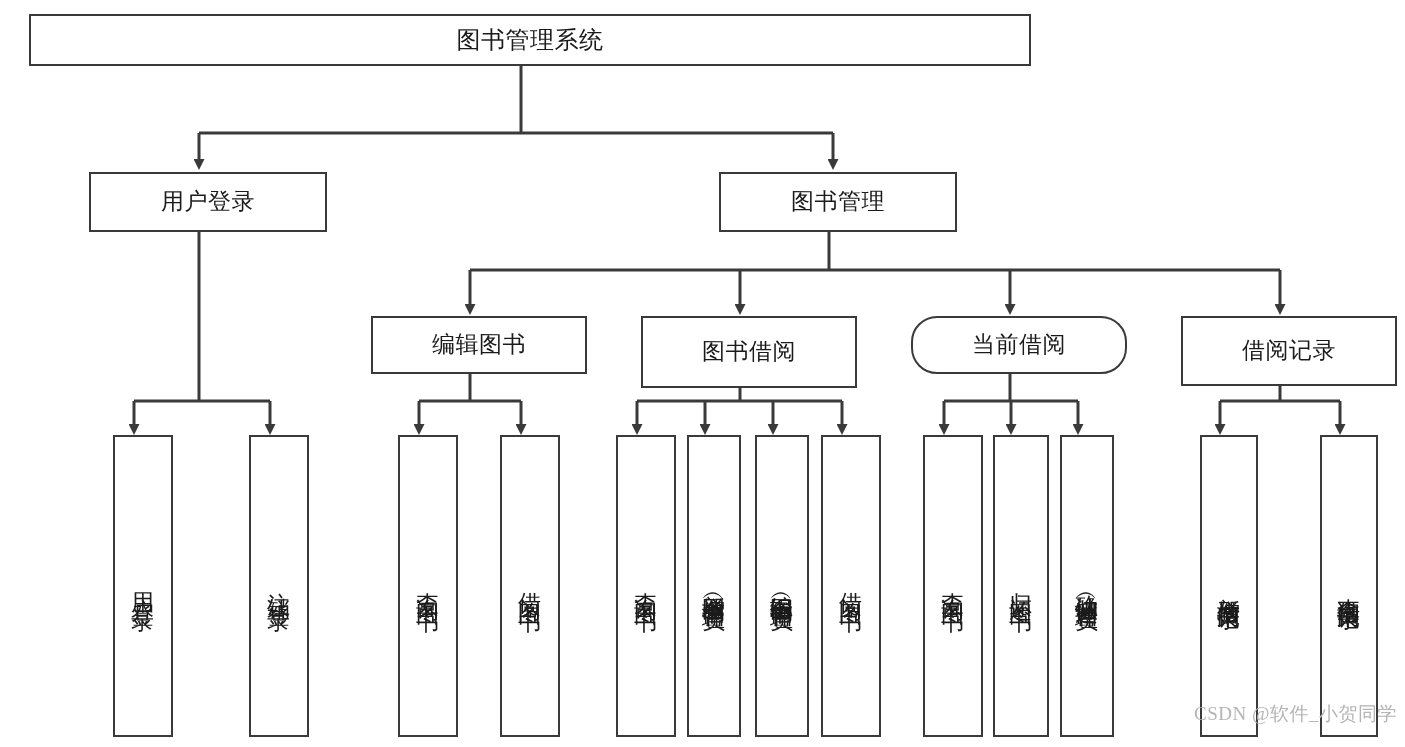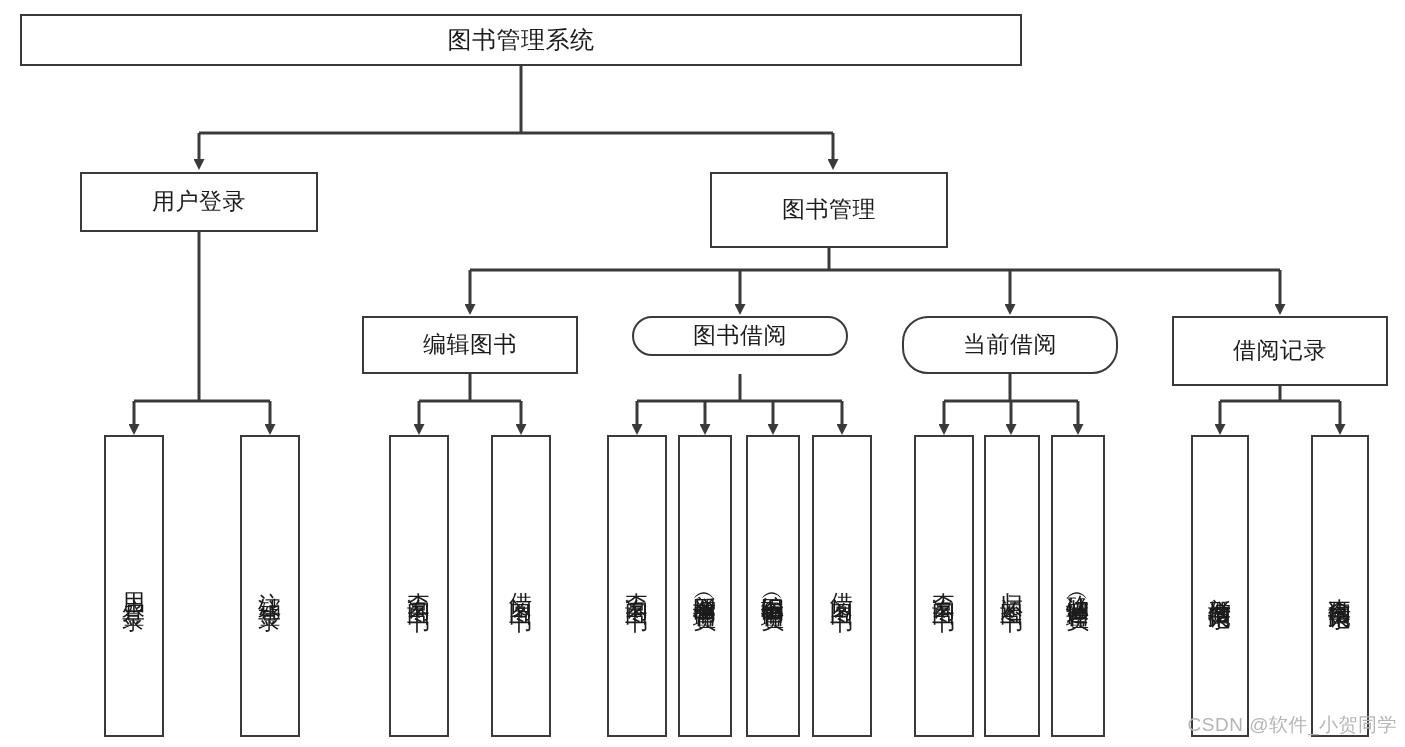--- a/index.html
+++ b/index.html
@@ -28,20 +28,21 @@
   }
   .node-box {
     position: absolute;
     box-sizing: border-box;
     border: 2.5px solid #3a3a3a;
     background: #ffffff;
     display: flex;
     align-items: center;
     justify-content: center;
     color: #1b1b1b;
+    margin-left: 9px;
   }
   .node-box.horizontal {
     font-size: 23px;
     letter-spacing: 0.5px;
     line-height: 1.1;
   }
   .node-box.root {
     font-size: 24px;
   }
   .node-box.vertical {
@@ -52,26 +53,27 @@
     line-height: 1.05;
     padding: 6px 0;
     white-space: nowrap;
   }
   .node-box.vertical.tight {
     letter-spacing: 2px;
   }
   .watermark {
     position: absolute;
     right: 8px;
-    bottom: 9px;
+    bottom: 20px;
     font-size: 19px;
     color: #b5b5b5;
     letter-spacing: 0.5px;
     white-space: nowrap;
     pointer-events: none;
+    font-family: Liberation Serif, serif;
   }
 </style>
 </head>
 <body>
 
 <div id="diagram-root">
 
   <svg class="diagram-canvas" viewBox="0 0 1405 747">
     <defs>
       <marker id="arrow" markerWidth="11" markerHeight="11" refX="1" refY="5.5" orient="auto" markerUnits="userSpaceOnUse">
@@ -118,24 +120,24 @@
       <path d="M1280,374 L1280,401"></path>
       <path d="M1220,401 L1340,401"></path>
       <path d="M1220,401 L1220,425" marker-end="url(#arrow)"></path>
       <path d="M1340,401 L1340,425" marker-end="url(#arrow)"></path>
     </g>
   </svg>
 
   <div class="node-box horizontal root" style="left:20px; top:14px; width:1002px; height:52px;">图书管理系统</div>
 
   <div class="node-box horizontal" style="left:80px; top:172px; width:238px; height:60px;">用户登录</div>
-  <div class="node-box horizontal" style="left:710px; top:172px; width:238px; height:76px;">图书管理</div>
+  <div class="node-box horizontal" style="left:710px; top:172px; width:238px; height:60px;">图书管理</div>
 
   <div class="node-box horizontal" style="left:362px; top:316px; width:216px; height:58px;">编辑图书</div>
-  <div class="node-box horizontal" style="left:632px; top:316px; width:216px; height:40px;border-radius:21px;">图书借阅</div>
+  <div class="node-box horizontal" style="left:632px; top:316px; width:216px; height:72px;">图书借阅</div>
   <div class="node-box horizontal" style="left:902px; top:316px; width:216px; height:58px;border-radius:26px;">当前借阅</div>
   <div class="node-box horizontal" style="left:1172px; top:316px; width:216px; height:70px;">借阅记录</div>
 
   <div class="node-box vertical" style="left:104px; top:435px; width:60px; height:302px;">用户登录</div>
   <div class="node-box vertical" style="left:240px; top:435px; width:60px; height:302px;">注销登录</div>
 
   <div class="node-box vertical" style="left:389px; top:435px; width:60px; height:302px;">查询图书</div>
   <div class="node-box vertical" style="left:491px; top:435px; width:60px; height:302px;">借阅图书</div>
 
   <div class="node-box vertical" style="left:607px; top:435px; width:60px; height:302px;">查询图书</div>

